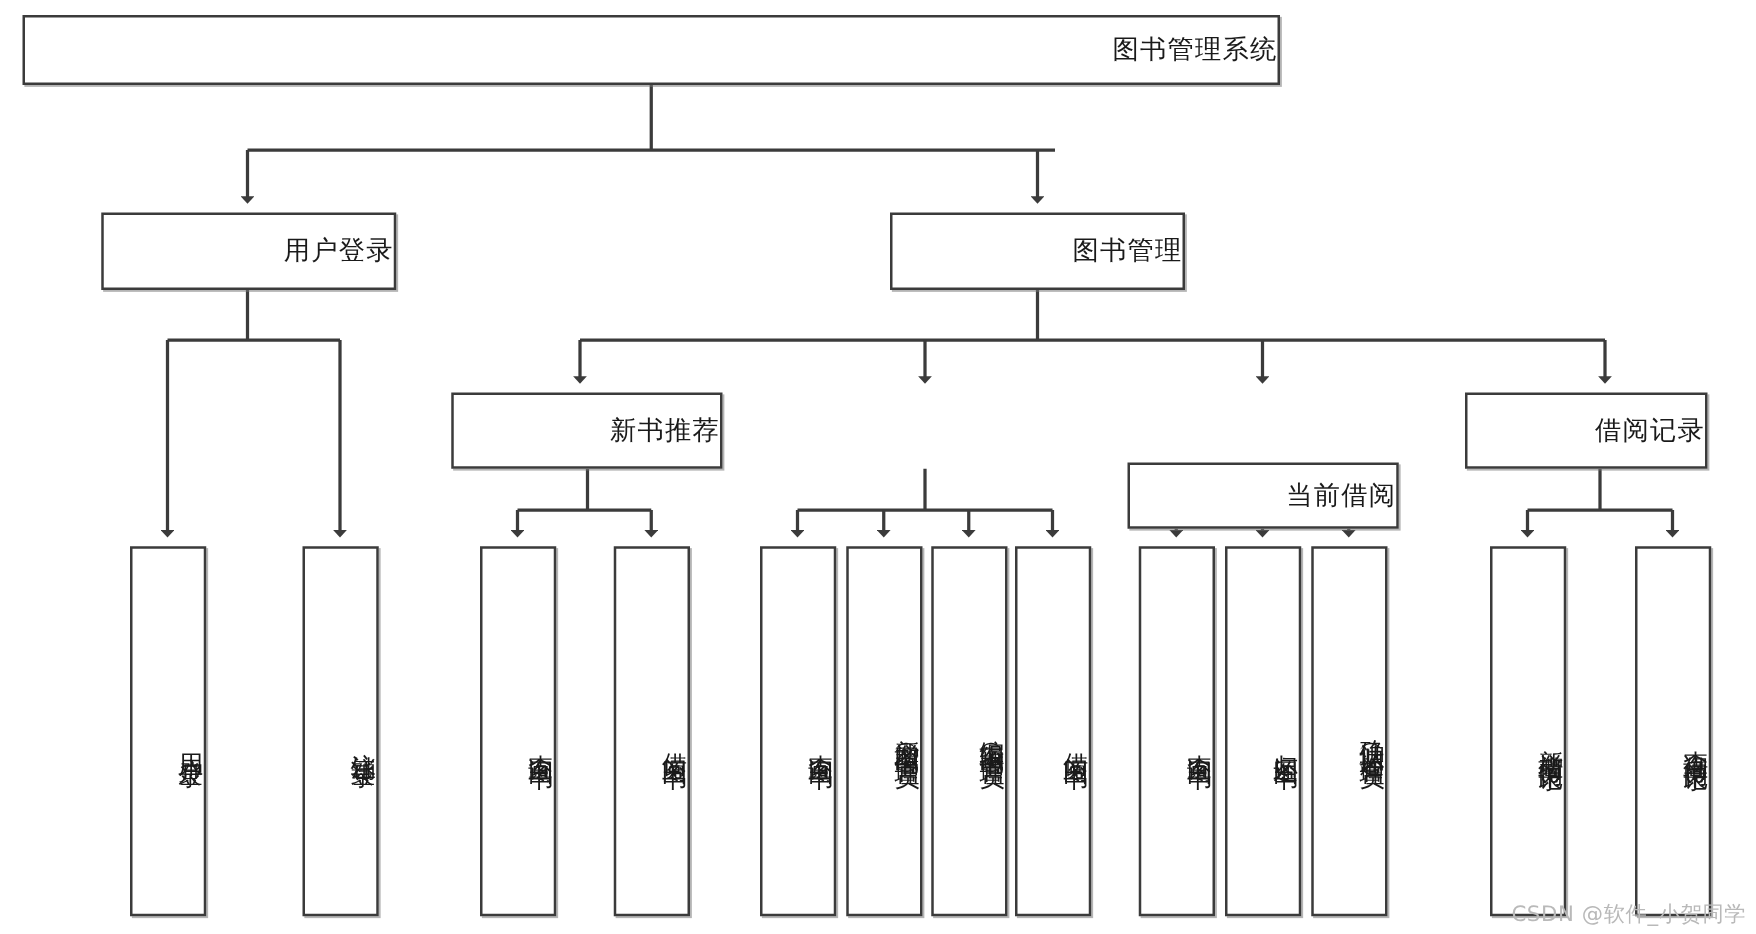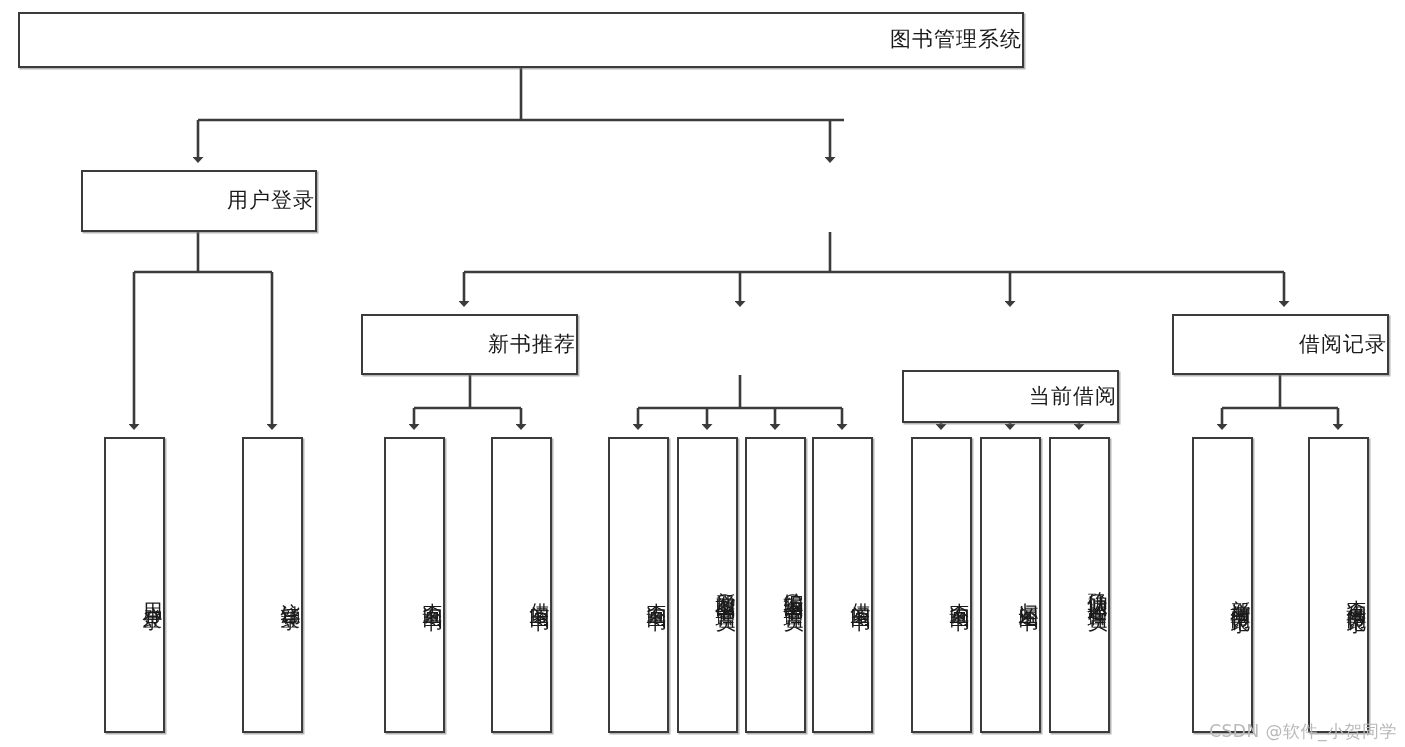--- a/index.html
+++ b/index.html
@@ -125,28 +125,31 @@
     </g>
   </svg>
 
   <div class="node h" style="left:18px; top:12px; width:1006px; height:56px;">
     <span>图书管理系统</span>
   </div>
 
   <div class="node h" style="left:81px; top:170px; width:236px; height:62px;">
     <span>用户登录</span>
   </div>
+  <div class="node h" style="left:712px; top:170px; width:236px; height:62px;">
+    <span>图书管理</span>
+  </div>
 
   <div class="node h" style="left:361px; top:314px; width:217px; height:61px;padding-left:36px;">
     <span>新书推荐</span>
   </div>
   <div class="node h" style="left:902px; top:330px; width:217px; height:53px;margin-top:40px;">
     <span>当前借阅</span>
   </div>
-  <div class="node h" style="left:1172px; top:314px; width:217px; height:61px;">
+  <div class="node h" style="left:1172px; top:314px; width:194px; height:61px;">
     <span>借阅记录</span>
   </div>
 
   <div class="node v" style="left:104px; top:437px; width:61px; height:296px;">
     <span class="vtext">用户登录</span>
   </div>
   <div class="node v" style="left:242px; top:437px; width:61px; height:296px;">
     <span class="vtext">注销登录</span>
   </div>
 

